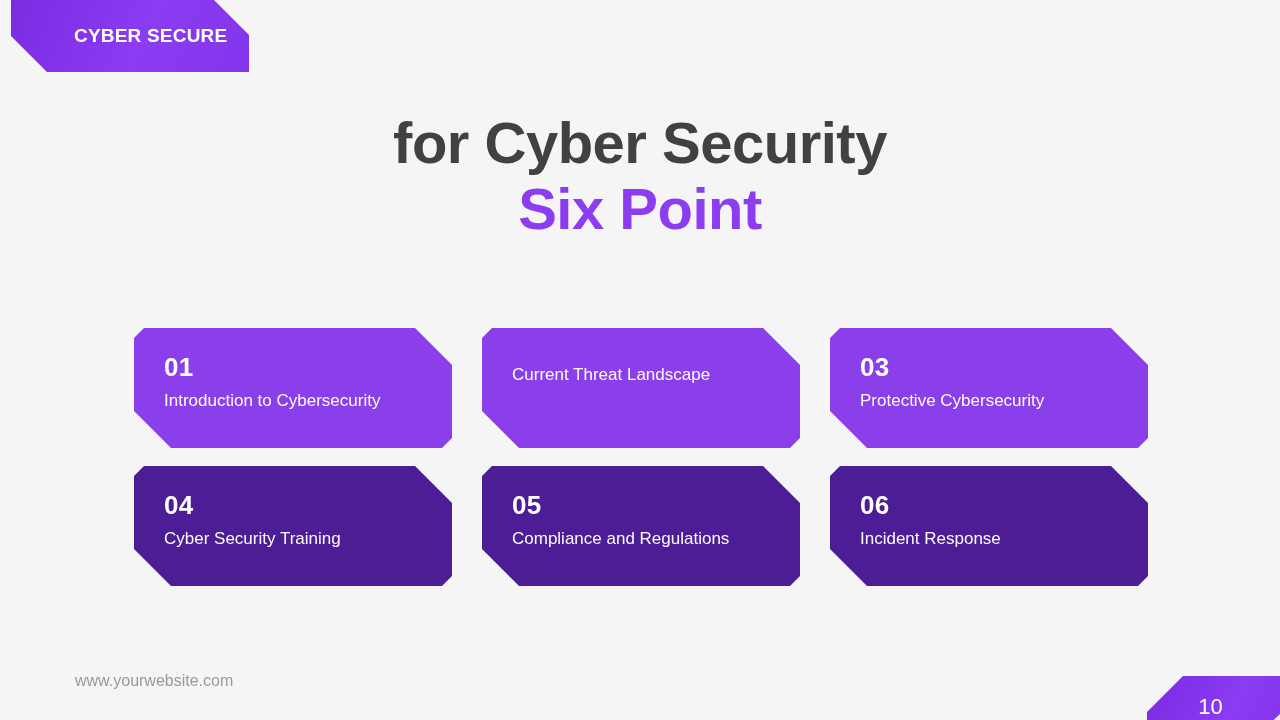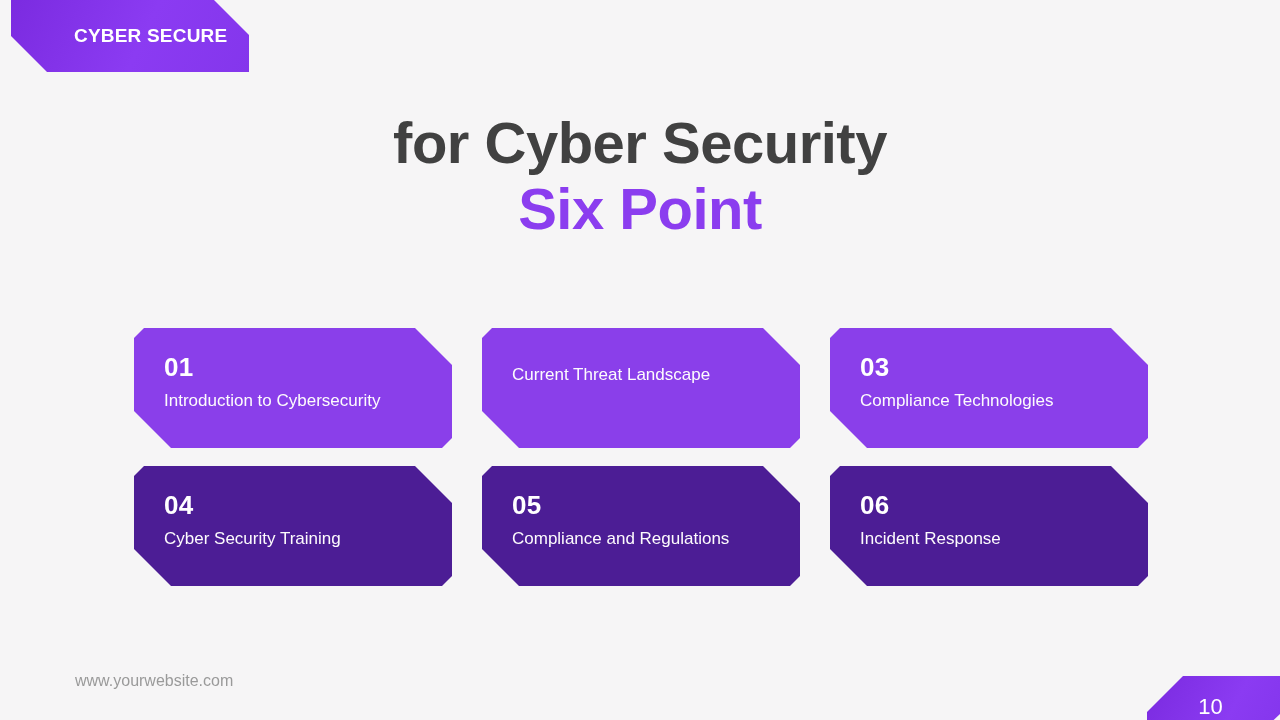--- a/index.html
+++ b/index.html
@@ -144,21 +144,21 @@
     <div class="card-number">01</div>
     <div class="card-label">Introduction to Cybersecurity</div>
   </div>
 
   <div class="card card-purple">
     <div class="card-label">Current Threat Landscape</div>
   </div>
 
   <div class="card card-purple">
     <div class="card-number">03</div>
-    <div class="card-label">Compliance Technologies</div>
+    <div class="card-label">Protective Cybersecurity</div>
   </div>
 
   <div class="card card-orange">
     <div class="card-number">04</div>
     <div class="card-label">Cyber Security Training</div>
   </div>
 
   <div class="card card-orange">
     <div class="card-number">05</div>
     <div class="card-label">Compliance and Regulations</div>

